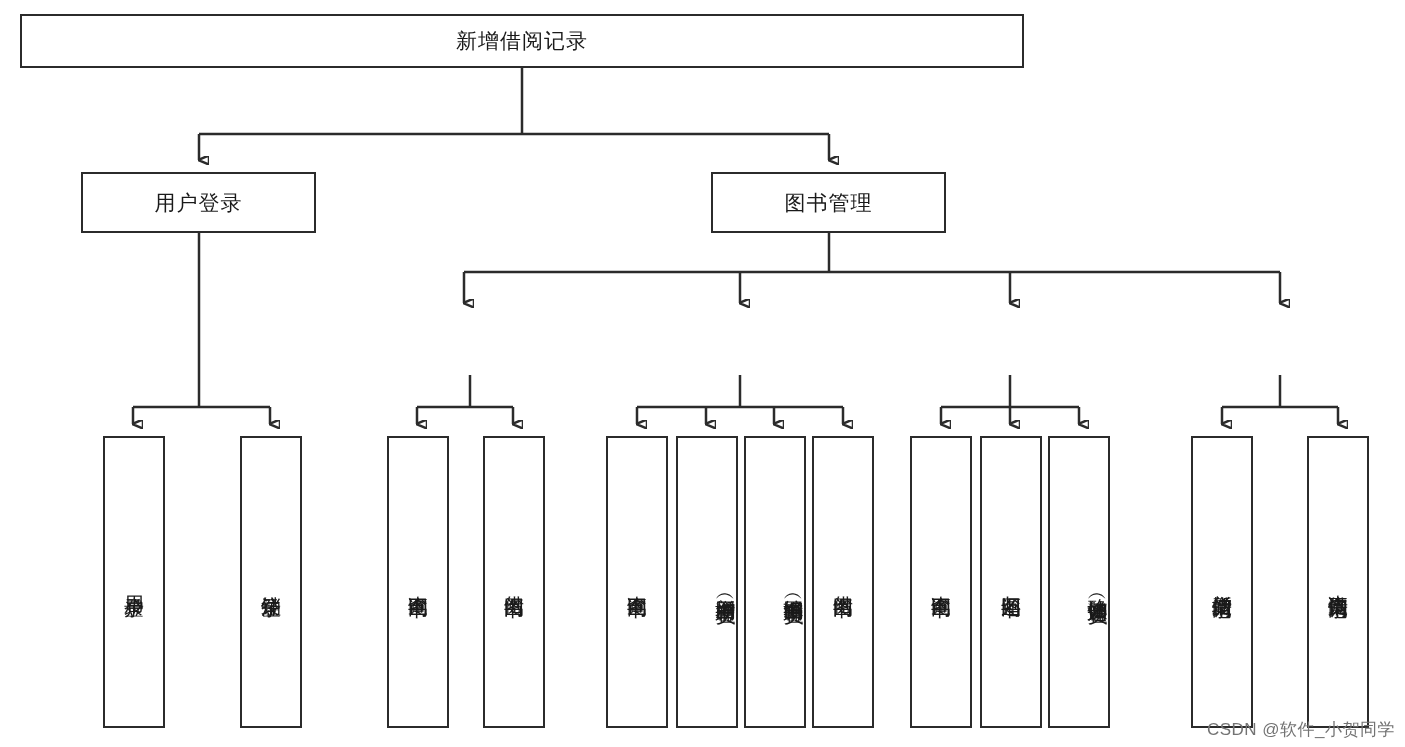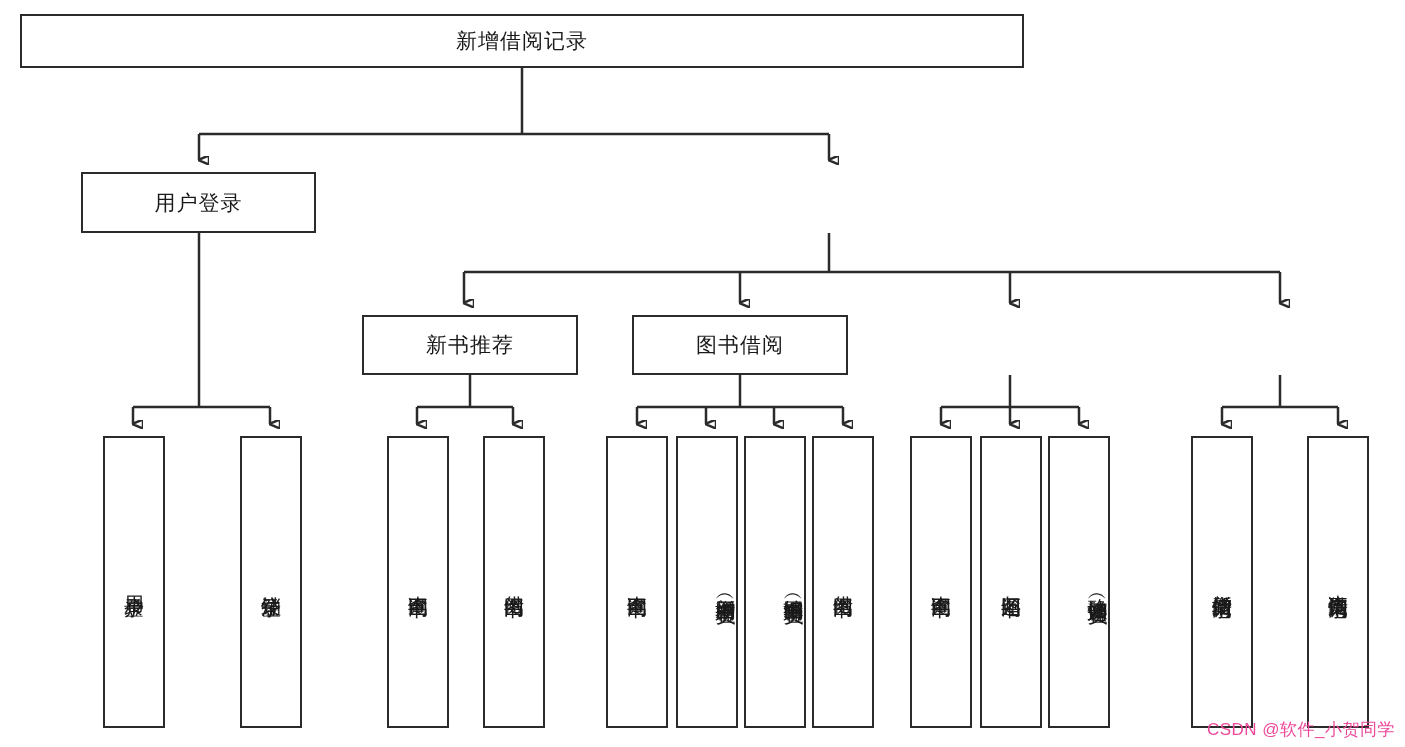--- a/index.html
+++ b/index.html
@@ -8,21 +8,21 @@
 
   .node{position:absolute;box-sizing:border-box;background:#ffffff;border:2px solid #2b2b2b;
         display:flex;align-items:center;justify-content:center;color:#1a1a1a;}
   .node.h{font-size:21px;letter-spacing:1px;}
   .node.leaf{font-size:20px;letter-spacing:1px;writing-mode:vertical-rl;text-orientation:upright;
              align-items:flex-start;justify-content:center;padding-top:10px;line-height:1.05;}
   .node.leaf.mid{align-items:center;padding-top:0;}
 
   svg#wires{position:absolute;left:0;top:0;width:1405px;height:747px;pointer-events:none;}
   svg#wires line, svg#wires path{stroke:#2b2b2b;stroke-width:2.5;fill:none;}
-  #watermark{position:absolute;right:10px;bottom:6px;font-size:17px;color:#ec4899;
+  #watermark{position:absolute;right:10px;bottom:6px;font-size:17px;color:#737373;
              letter-spacing:.5px;white-space:nowrap;}
 </style>
 </head>
 <body>
 
 <div id="canvas">
 
   <svg id="wires">
     <defs>
       <marker id="arw" markerWidth="9" markerHeight="11" refX="4.5" refY="10" orient="auto" markerUnits="userSpaceOnUse">
@@ -67,23 +67,22 @@
 
     <line x1="1280" y1="375" x2="1280" y2="407"></line>
     <line x1="1222" y1="407" x2="1338" y2="407"></line>
     <line x1="1222" y1="407" x2="1222" y2="424" marker-end="url(#arw)"></line>
     <line x1="1338" y1="407" x2="1338" y2="424" marker-end="url(#arw)"></line>
   </svg>
 
   <div class="node h" style="left:20px;top:14px;width:1004px;height:54px;">新增借阅记录</div>
 
   <div class="node h" style="left:81px;top:172px;width:235px;height:61px;">用户登录</div>
+  <div class="node h" style="left:711px;top:172px;width:235px;height:61px;">图书管理</div>
 
-  <div class="node h" style="left:362px;top:315px;width:216px;height:60px;">新书推荐</div>
-  <div class="node h" style="left:632px;top:315px;width:216px;height:60px;">图书借阅</div>
 
   <div class="node leaf mid" style="left:103px;top:436px;width:62px;height:292px;">用户登录</div>
   <div class="node leaf mid" style="left:240px;top:436px;width:62px;height:292px;">注销登录</div>
 
   <div class="node leaf mid" style="left:387px;top:436px;width:62px;height:292px;">查询图书</div>
   <div class="node leaf mid" style="left:483px;top:436px;width:62px;height:292px;">借阅图书</div>
 
   <div class="node leaf mid" style="left:606px;top:436px;width:62px;height:292px;">查询图书</div>
   <div class="node leaf" style="left:676px;top:436px;width:62px;height:292px;">新增图书（管理员）</div>
   <div class="node leaf" style="left:744px;top:436px;width:62px;height:292px;">编辑图书（管理员）</div>

